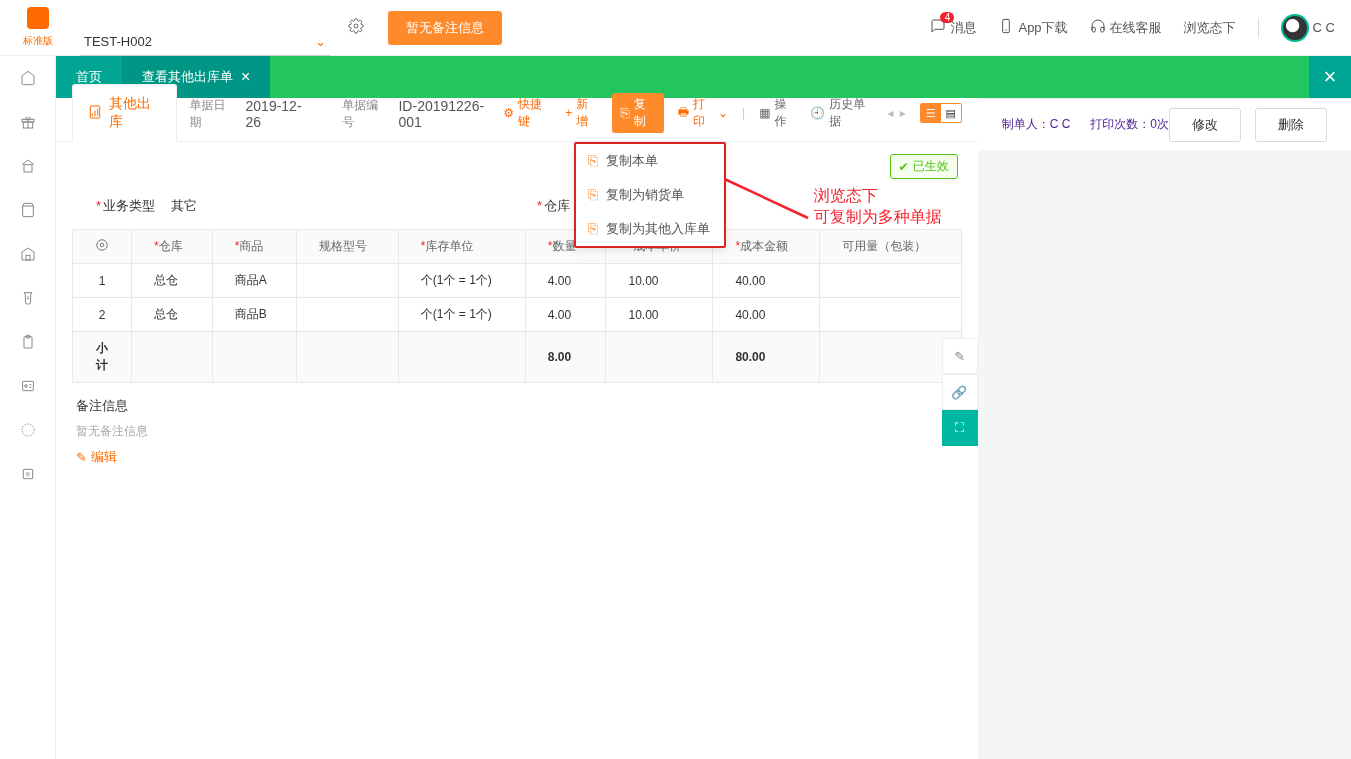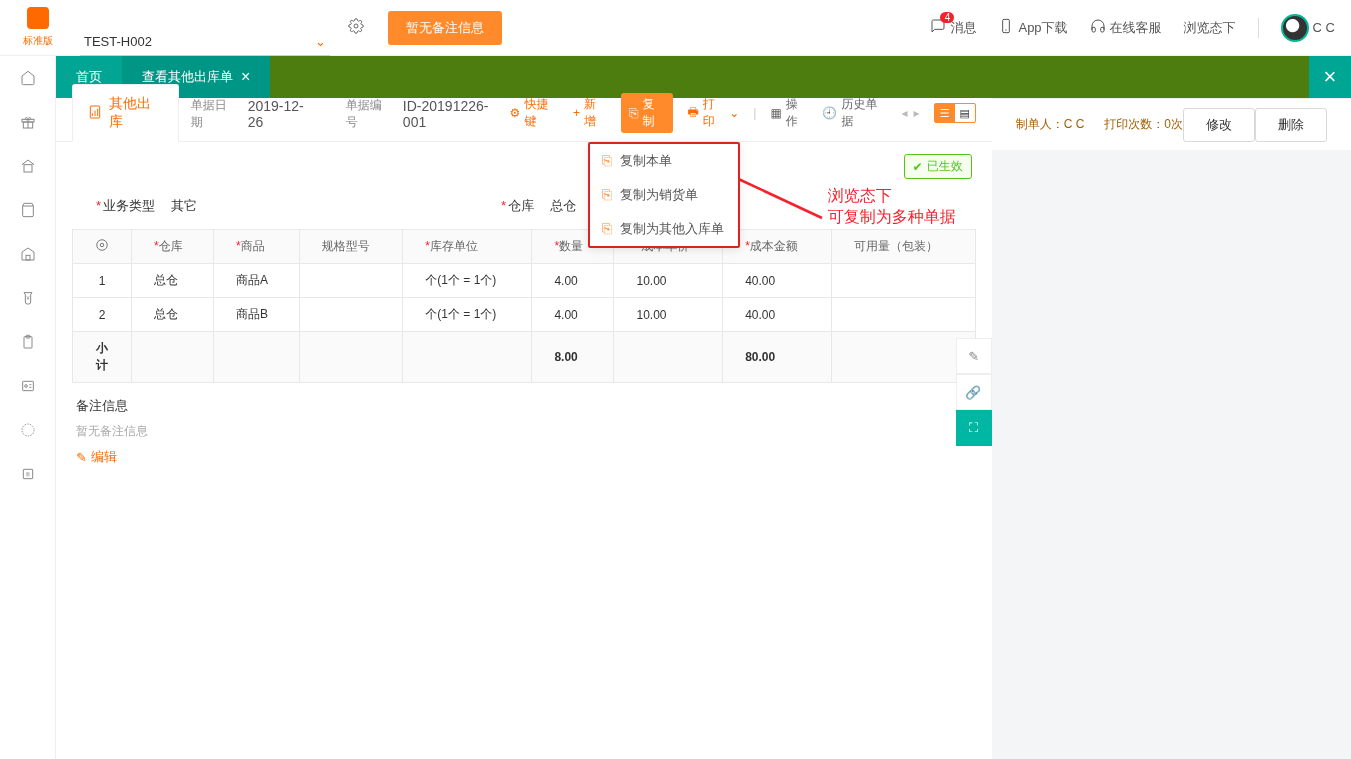--- a/index.html
+++ b/index.html
@@ -22,21 +22,21 @@
 .avatar { width: 28px; height: 28px; border-radius: 50%; background: radial-gradient(circle at 40% 40%, #fff 30%, #333 35%); border: 2px solid #00b894; }
 
 
 .body { flex: 1; display: flex; min-height: 0; }
 .left-rail { width: 56px; background: #fff; border-right: 1px solid #eee; display: flex; flex-direction: column; align-items: center; padding-top: 12px; gap: 24px; }
 .rail-icon { width: 20px; height: 20px; color: #888; cursor: pointer; display: flex; align-items: center; justify-content: center; }
 
 .main { flex: 1; display: flex; flex-direction: column; min-width: 0; }
 
 
-.tabs-bar { height: 42px; background: #4d7c0f; display: flex; align-items: stretch; }
+.tabs-bar { height: 42px; background: #22c55e; display: flex; align-items: stretch; }
 .tab { padding: 0 20px; display: flex; align-items: center; color: #fff; cursor: pointer; gap: 8px; font-size: 13px; }
 .tab.home { background: #00a593; }
 .tab.active { background: #009685; }
 .tab-close { font-size: 16px; cursor: pointer; }
 .tabs-bar .close-all { margin-left: auto; width: 42px; display: flex; align-items: center; justify-content: center; color: #fff; cursor: pointer; background: #00a694; font-size: 22px; }
 
 
 .content { flex: 1; background: #f4f5f6; padding: 0; display: flex; flex-direction: row; min-height: 0; position: relative; }
 .card { background: #fff; margin: 0; flex: 1; display: flex; flex-direction: column; min-height: 0; position: relative; }
 
@@ -59,21 +59,21 @@
 
 .copy-dropdown { position: absolute; top: 44px; right: 252px; width: 152px; background: #fff; border: 2px solid #d22; border-radius: 2px; box-shadow: 0 2px 8px rgba(0,0,0,0.1); z-index: 10; }
 .copy-dropdown .dd-item { padding: 8px 12px; display: flex; align-items: center; gap: 8px; cursor: pointer; color: #555; }
 .copy-dropdown .dd-ico { color: #ff8a2b; }
 
 
 .status-row { display: flex; justify-content: flex-end; padding: 12px 20px 0 20px; }
 .status-badge { border: 1px solid #52c41a; color: #52c41a; padding: 3px 8px; border-radius: 3px; font-size: 12px; display: flex; align-items: center; gap: 4px; background: #f6ffed; }
 
 
-.fields-row { display: flex; gap: 44px; padding: 18px 30px 14px 40px; }
+.fields-row { display: flex; gap: 80px; padding: 18px 30px 14px 40px; }
 .field { display: flex; align-items: center; gap: 16px; }
 .field .lbl { color: #333; font-size: 13px; }
 .field .req { color: #f5222d; margin-right: 2px; }
 .field .val { color: #333; }
 
 
 .table-wrap { padding: 0 16px; }
 table.data { width: 100%; border-collapse: collapse; font-size: 12px; }
 table.data th, table.data td { border: 1px solid #e8e8e8; padding: 8px 22px; text-align: left; }
 table.data th { background: #fafafa; color: #666; font-weight: normal; }
@@ -93,22 +93,22 @@
 .annot { position: absolute; right: 36px; top: 88px; color: #f5222d; font-size: 16px; text-align: left; pointer-events: none; z-index: 5; }
 .annot-arrow { position: absolute; right: 160px; top: 70px; z-index: 5; pointer-events: none; }
 
 
 .float-rail { position: absolute; right: 0; top: 240px; width: 36px; display: flex; flex-direction: column; }
 .float-item { width: 36px; height: 36px; background: #fff; border: 1px solid #eee; display: flex; align-items: center; justify-content: center; color: #888; cursor: pointer; }
 .float-item.active { background: #00b7a3; color: #fff; border-color: #00b7a3; }
 
 
 .footer { height: 52px; border-top: 1px solid #eee; background: #fff; display: flex; align-items: center; padding: 0 24px; }
-.footer-info { color: #a16207; font-size: 12px; display: flex; gap: 20px; }
-.footer-actions { margin-left: auto; display: flex; }
+.footer-info { color: #4c1d95; font-size: 12px; display: flex; gap: 20px; }
+.footer-actions { margin-left: auto; display: flex; gap: 14px; }
 .btn { padding: 7px 22px; border: 1px solid #d9d9d9; background: #fff; border-radius: 3px; cursor: pointer; font-size: 13px; color: #333; }
 
 .ico-svg { width: 16px; height: 16px; stroke: currentColor; fill: none; stroke-width: 1.5; }
 </style>
 </head>
 <body>
 
 <div class="app">
 
   <div class="top-header">

